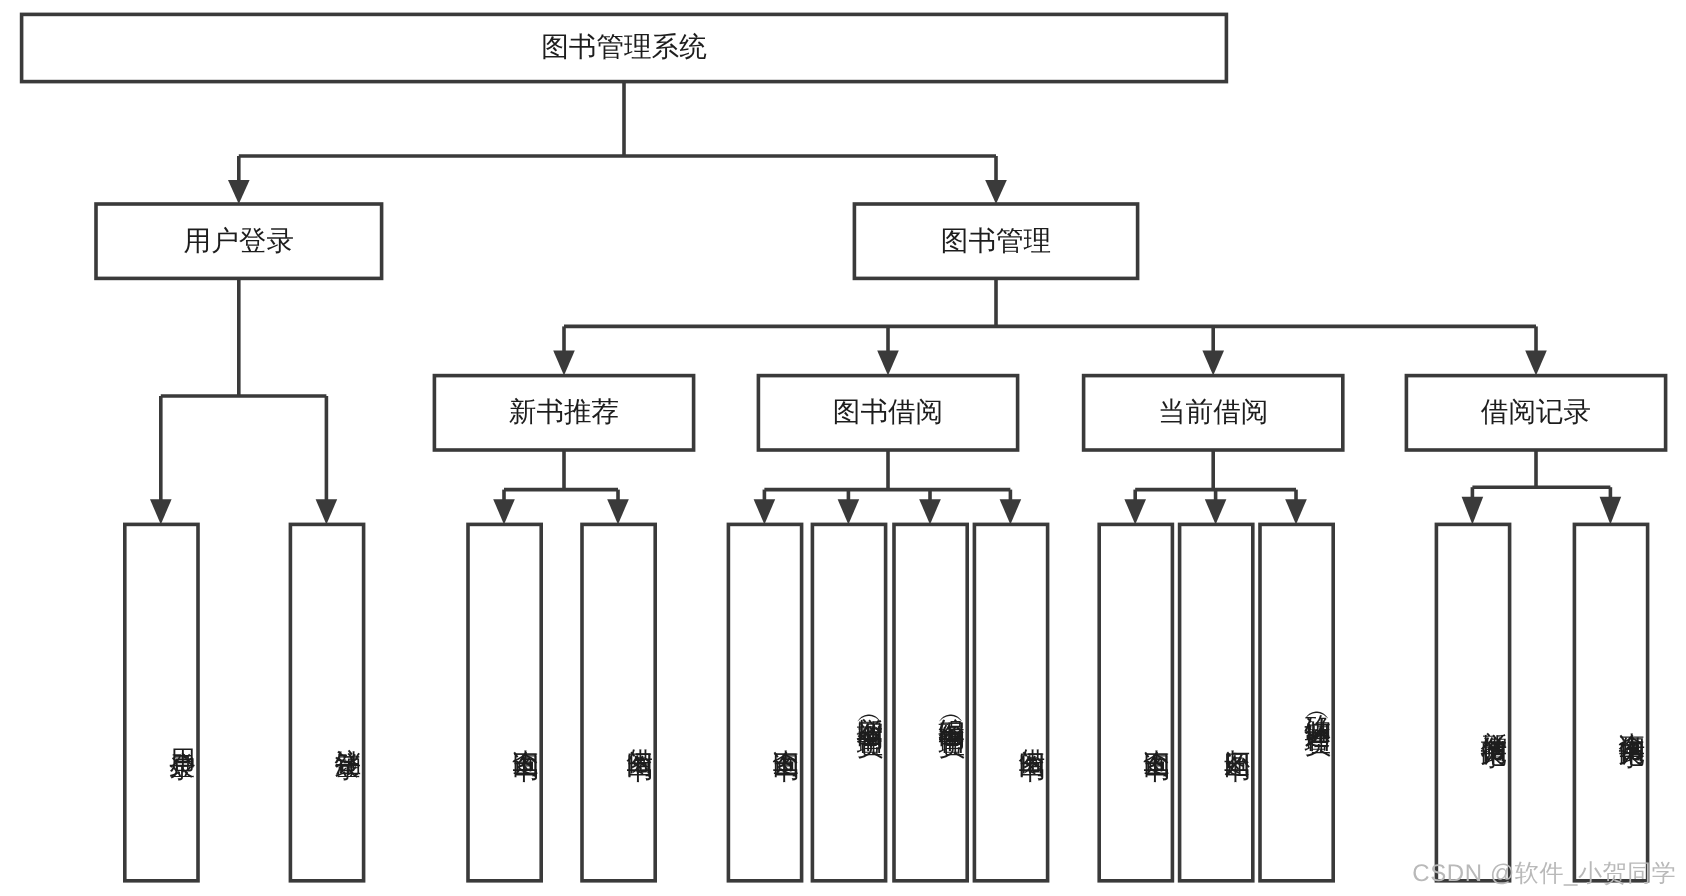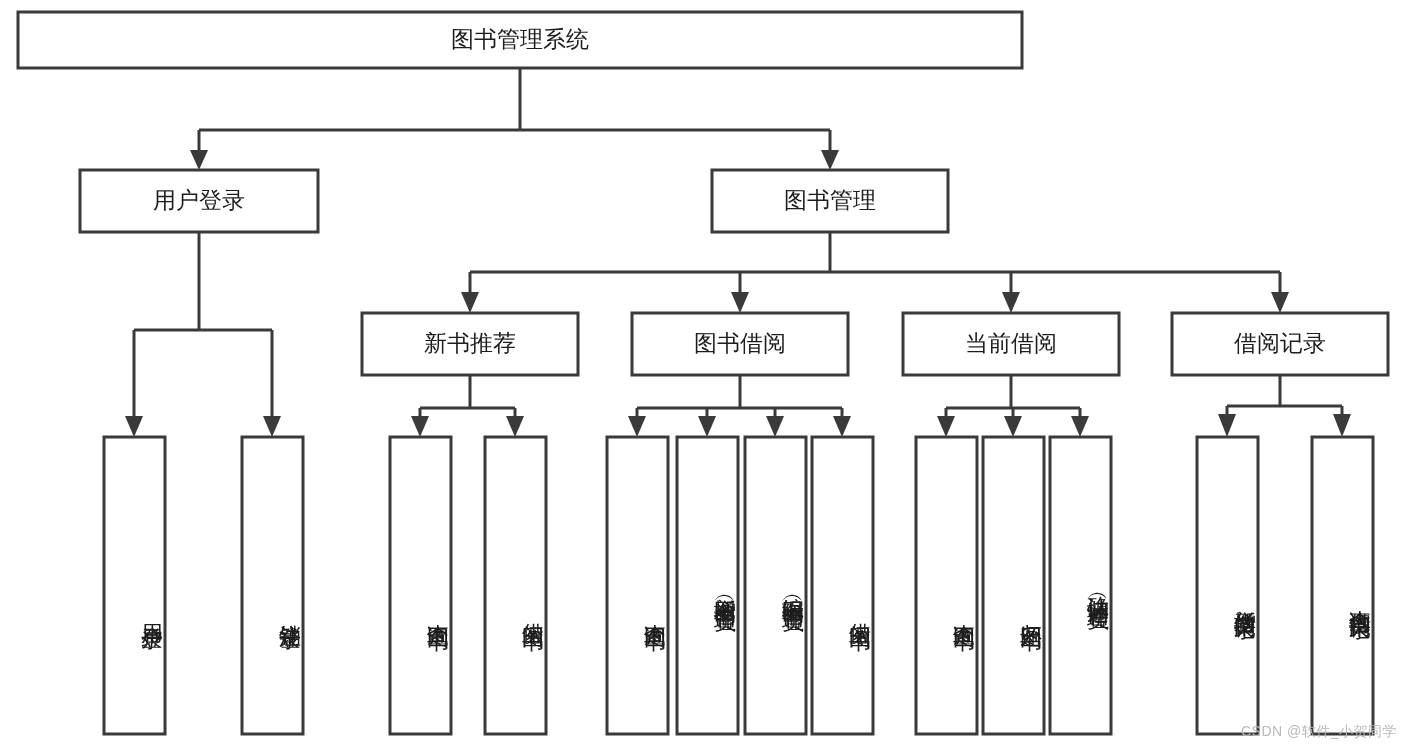--- a/index.html
+++ b/index.html
@@ -60,21 +60,21 @@
     align-items: flex-start;
     justify-content: center;
     white-space: nowrap;
     pointer-events: none;
   }
   .watermark {
     position: absolute;
     right: 8px;
     bottom: 6px;
     font-family: "Liberation Sans", "DejaVu Sans", sans-serif;
-    font-size: 14px;
+    font-size: 20px;
     color: #b9b9b9;
     letter-spacing: 0.5px;
     user-select: none;
   }
 </style>
 </head>
 <body>
 
 <div id="diagram-root">
 

